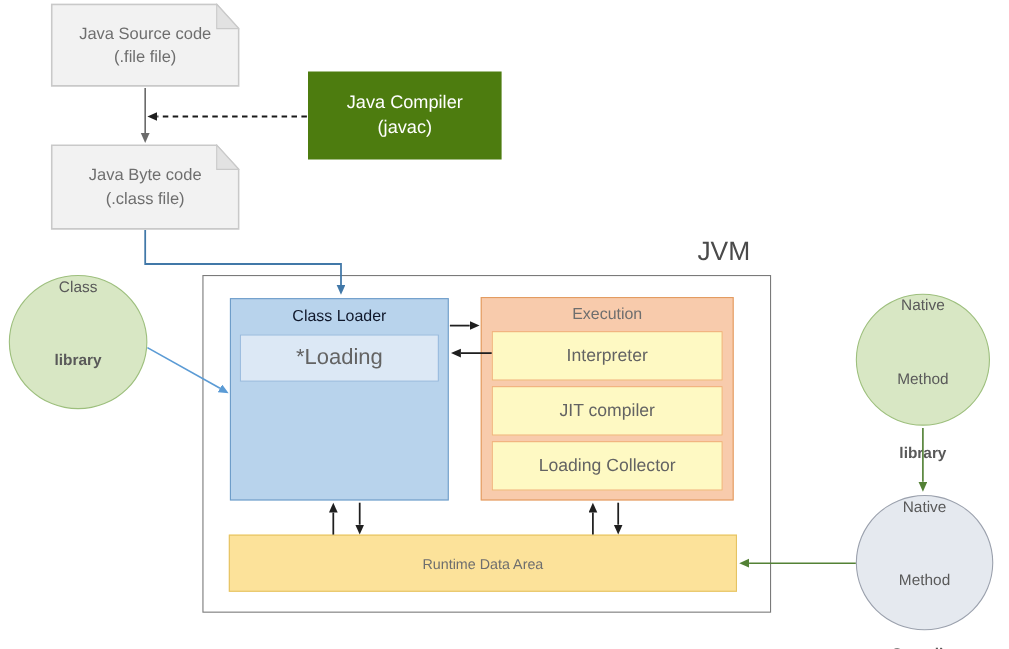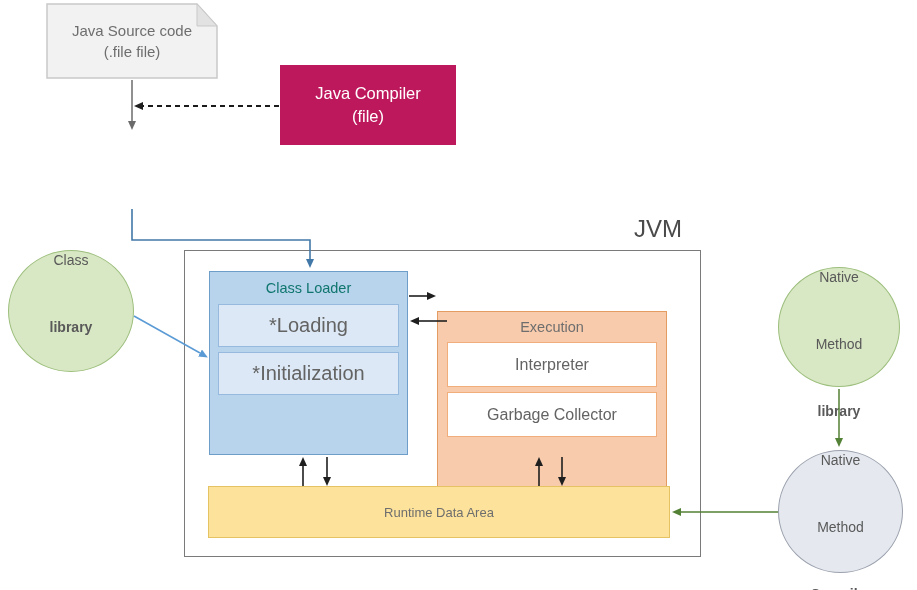--- a/index.html
+++ b/index.html
@@ -32,21 +32,21 @@
     position: absolute; inset: 0;
     display: flex; flex-direction: column;
     align-items: center; justify-content: center;
     color: #6e6e6e; font-size: 15px; line-height: 1.4;
     text-align: center;
   }
 
   
   .compiler-box {
     left: 280px; top: 65px; width: 176px; height: 80px;
-    background: #be185d;
+    background: #4d7c0f;
     display: flex; flex-direction: column;
     align-items: center; justify-content: center;
     color: #ffffff; font-size: 16.5px; line-height: 1.4;
     z-index: 3;
   }
 
   
   .jvm-box {
     left: 184px; top: 250px; width: 517px; height: 307px;
     border: 1.5px solid #7a7a7a;
@@ -62,45 +62,44 @@
 
   
   .class-loader-box {
     left: 209px; top: 271px; width: 199px; height: 184px;
     background: #b8d3ec;
     border: 1.5px solid #6e9dc9;
     z-index: 3;
   }
   .class-loader-box .group-title {
     height: 32px; display: flex; align-items: center; justify-content: center;
-    color: #0f766e; font-size: 14.5px;
+    color: #0f172a; font-size: 14.5px;
   }
   .sub-box-blue {
     margin: 0 8px 5px 8px; height: 43px;
     background: #dce8f5;
     border: 1px solid #96b9dd;
     display: flex; align-items: center; justify-content: center;
     color: #636363; font-size: 20px;
   }
 
   
   .execution-box {
     left: 437px; top: 270px; width: 230px; height: 185px;
     background: #f8cbac;
     border: 1.5px solid #e39c61;
     z-index: 3;
-    margin-top: 41px;
   }
   .execution-box .group-title {
     height: 30px; display: flex; align-items: center; justify-content: center;
     color: #6e6e6e; font-size: 14.5px;
   }
   .sub-box-orange {
     margin: 0 9px 5px 9px; height: 45px;
-    background: #ffffff;
+    background: #fef9c3;
     border: 1px solid #f1ae7b;
     display: flex; align-items: center; justify-content: center;
     color: #636363; font-size: 16px;
   }
 
   
   .runtime-box {
     left: 208px; top: 486px; width: 462px; height: 52px;
     background: #fce29a;
     border: 1px solid #e5c362;
@@ -179,37 +178,47 @@
       <polygon points="151,1 171,23 151,23" fill="#e2e2e2" stroke="#c9c9c9" stroke-width="1"></polygon>
     </svg>
     <div class="doc-text">
       <span>Java Source code</span>
       <span>(.file file)</span>
     </div>
   </div>
 
   <div class="abs compiler-box">
     <span>Java Compiler</span>
-    <span>(file)</span>
-  </div>
-
+    <span>(javac)</span>
+  </div>
+
+  <div class="abs doc-shape" style="left:46px; top:131px; width:172px; height:78px;">
+    <svg width="172" height="78">
+      <polygon points="1,1 151,1 171,23 171,77 1,77" fill="#f2f2f2" stroke="#c9c9c9" stroke-width="1.5"></polygon>
+      <polygon points="151,1 171,23 151,23" fill="#e2e2e2" stroke="#c9c9c9" stroke-width="1"></polygon>
+    </svg>
+    <div class="doc-text">
+      <span>Java Byte code</span>
+      <span>(.class file)</span>
+    </div>
+  </div>
 
   <div class="abs jvm-label">JVM</div>
   <div class="abs jvm-box"></div>
 
   <div class="abs class-loader-box">
     <div class="group-title">Class Loader</div>
     <div class="sub-box-blue">*Loading</div>
-    <div class="sub-box-blue">*Initialization</div>
   </div>
 
   <div class="abs execution-box">
     <div class="group-title">Execution</div>
     <div class="sub-box-orange">Interpreter</div>
-    <div class="sub-box-orange">Garbage Collector</div>
+    <div class="sub-box-orange">JIT compiler</div>
+    <div class="sub-box-orange">Loading Collector</div>
   </div>
 
   <div class="abs runtime-box">
     <span>Runtime Data Area</span>
   </div>
 
   <div class="abs circle circle-green class-library-circle">
     <span>Class</span>
     <span class="bold-line">library</span>
   </div>

